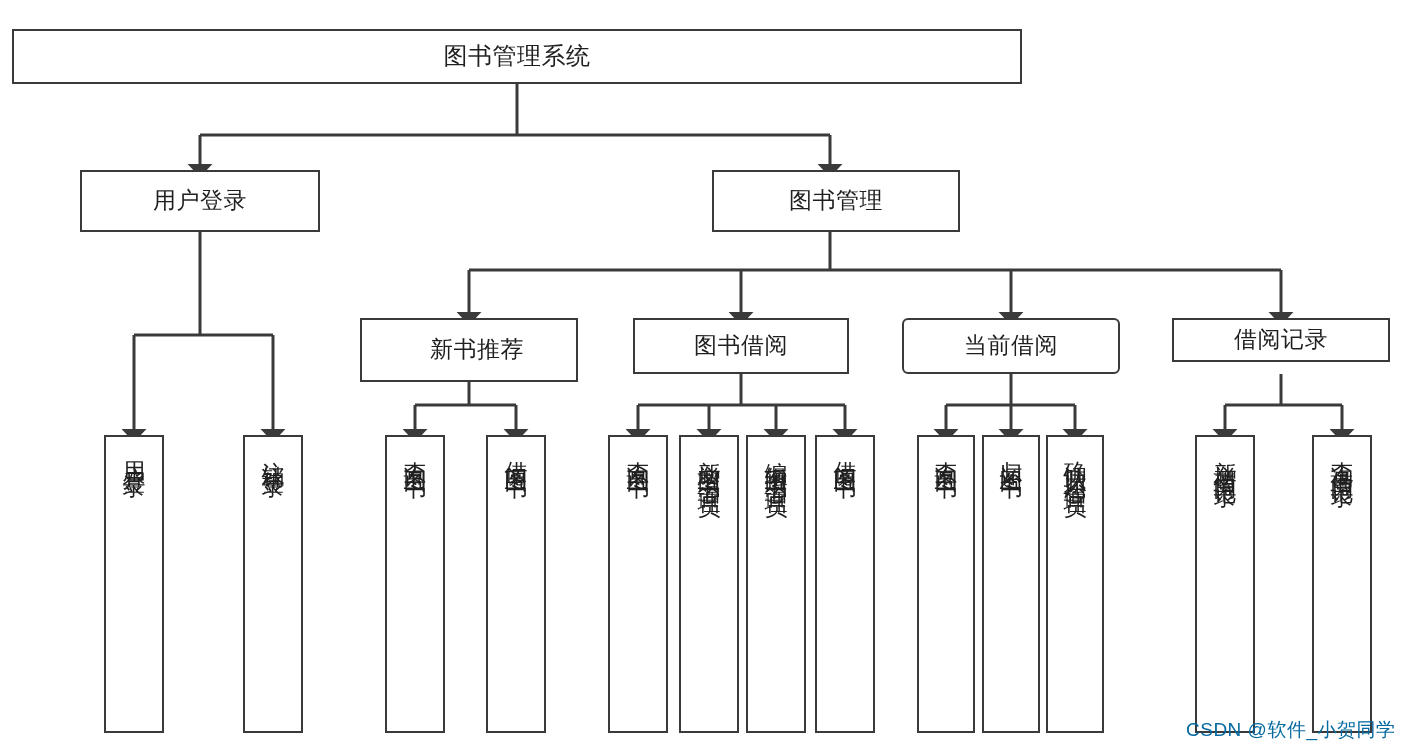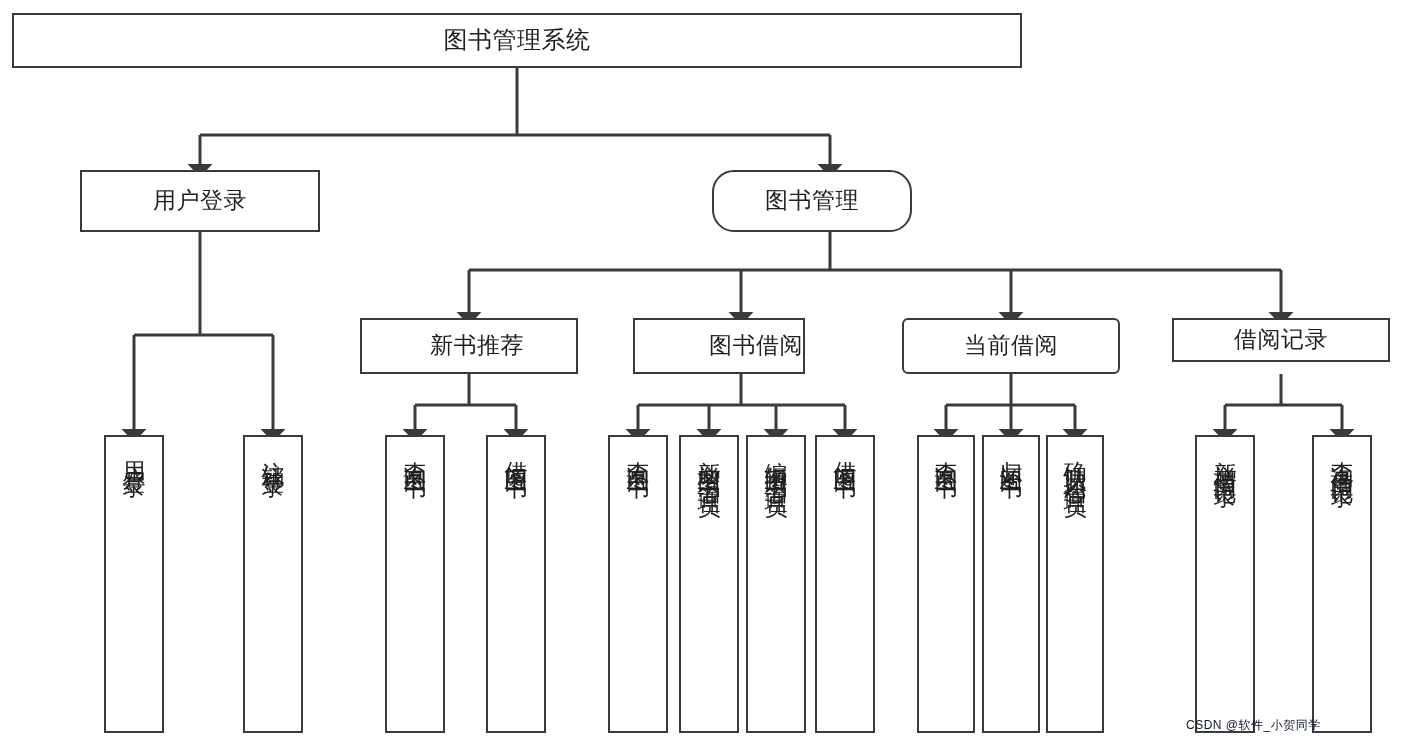--- a/index.html
+++ b/index.html
@@ -14,30 +14,30 @@
   .node{
     position:absolute;box-sizing:border-box;
     background:#ffffff;border:2.5px solid #3a3a3a;
     display:flex;align-items:center;justify-content:center;
     text-align:center;
   }
   .node .node-label{
     display:block;color:#1f1f1f;letter-spacing:0.5px;line-height:1.18;
   }
   .node.horiz .node-label{font-size:23px;white-space:nowrap;}
-  .node.root{border-width:2.5px;}
+  .node.root{border-width:2.5px;margin-top:16px;}
   .node.root .node-label{font-size:24px;}
   .node.vert{padding:6px 2px;align-items:flex-start;}
   .node.vert .node-label{
     writing-mode:vertical-rl;text-orientation:upright;
     font-size:23px;letter-spacing:5px;line-height:1.0;
     margin:0 auto;white-space:nowrap;
   }
   .watermark{
-    position:absolute;color:#0f172a;font-size:12px;white-space:nowrap;
+    position:absolute;color:#0369a1;font-size:19px;white-space:nowrap;
     font-family:"Liberation Sans","DejaVu Sans",sans-serif;
     letter-spacing:0.5px;pointer-events:none;
   }
 </style>
 </head>
 <body>
 
 <div id="diagram-root">
 
   <svg class="wires" viewBox="0 0 1405 747" preserveAspectRatio="none" aria-hidden="true">
@@ -83,27 +83,27 @@
       </g>
   </svg>
 
   <div id="node-layer">
       <div class="node root horiz" style="left: 12px; top: 13px; width: 1010px; height: 55px;">
         <span class="node-label">图书管理系统</span>
       </div>
       <div class="node level1 horiz" style="left: 80px; top: 170px; width: 240px; height: 62px;">
         <span class="node-label">用户登录</span>
       </div>
-      <div class="node level1 horiz" style="left: 712px; top: 170px; width: 200px; height: 62px; border-radius: 22px;">
+      <div class="node level1 horiz" style="left: 712px; top: 170px; width: 248px; height: 62px;">
         <span class="node-label">图书管理</span>
       </div>
-      <div class="node level2 horiz" style="left: 360px; top: 318px; width: 218px; height: 56px; padding-left: 16px;">
+      <div class="node level2 horiz" style="left: 360px; top: 318px; width: 218px; height: 64px; padding-left: 16px;">
         <span class="node-label">新书推荐</span>
       </div>
-      <div class="node level2 horiz" style="left: 633px; top: 318px; width: 172px; height: 56px; justify-content: flex-end;">
+      <div class="node level2 horiz" style="left: 633px; top: 318px; width: 216px; height: 56px;">
         <span class="node-label">图书借阅</span>
       </div>
       <div class="node level2 horiz" style="left: 902px; top: 318px; width: 218px; height: 56px; border-radius: 6px;">
         <span class="node-label">当前借阅</span>
       </div>
       <div class="node level2 horiz" style="left: 1172px; top: 318px; width: 218px; height: 44px;">
         <span class="node-label">借阅记录</span>
       </div>
       <div class="node leaf vert" style="left: 104px; top: 435px; width: 60px; height: 298px;">
         <span class="node-label">用户登录</span>

